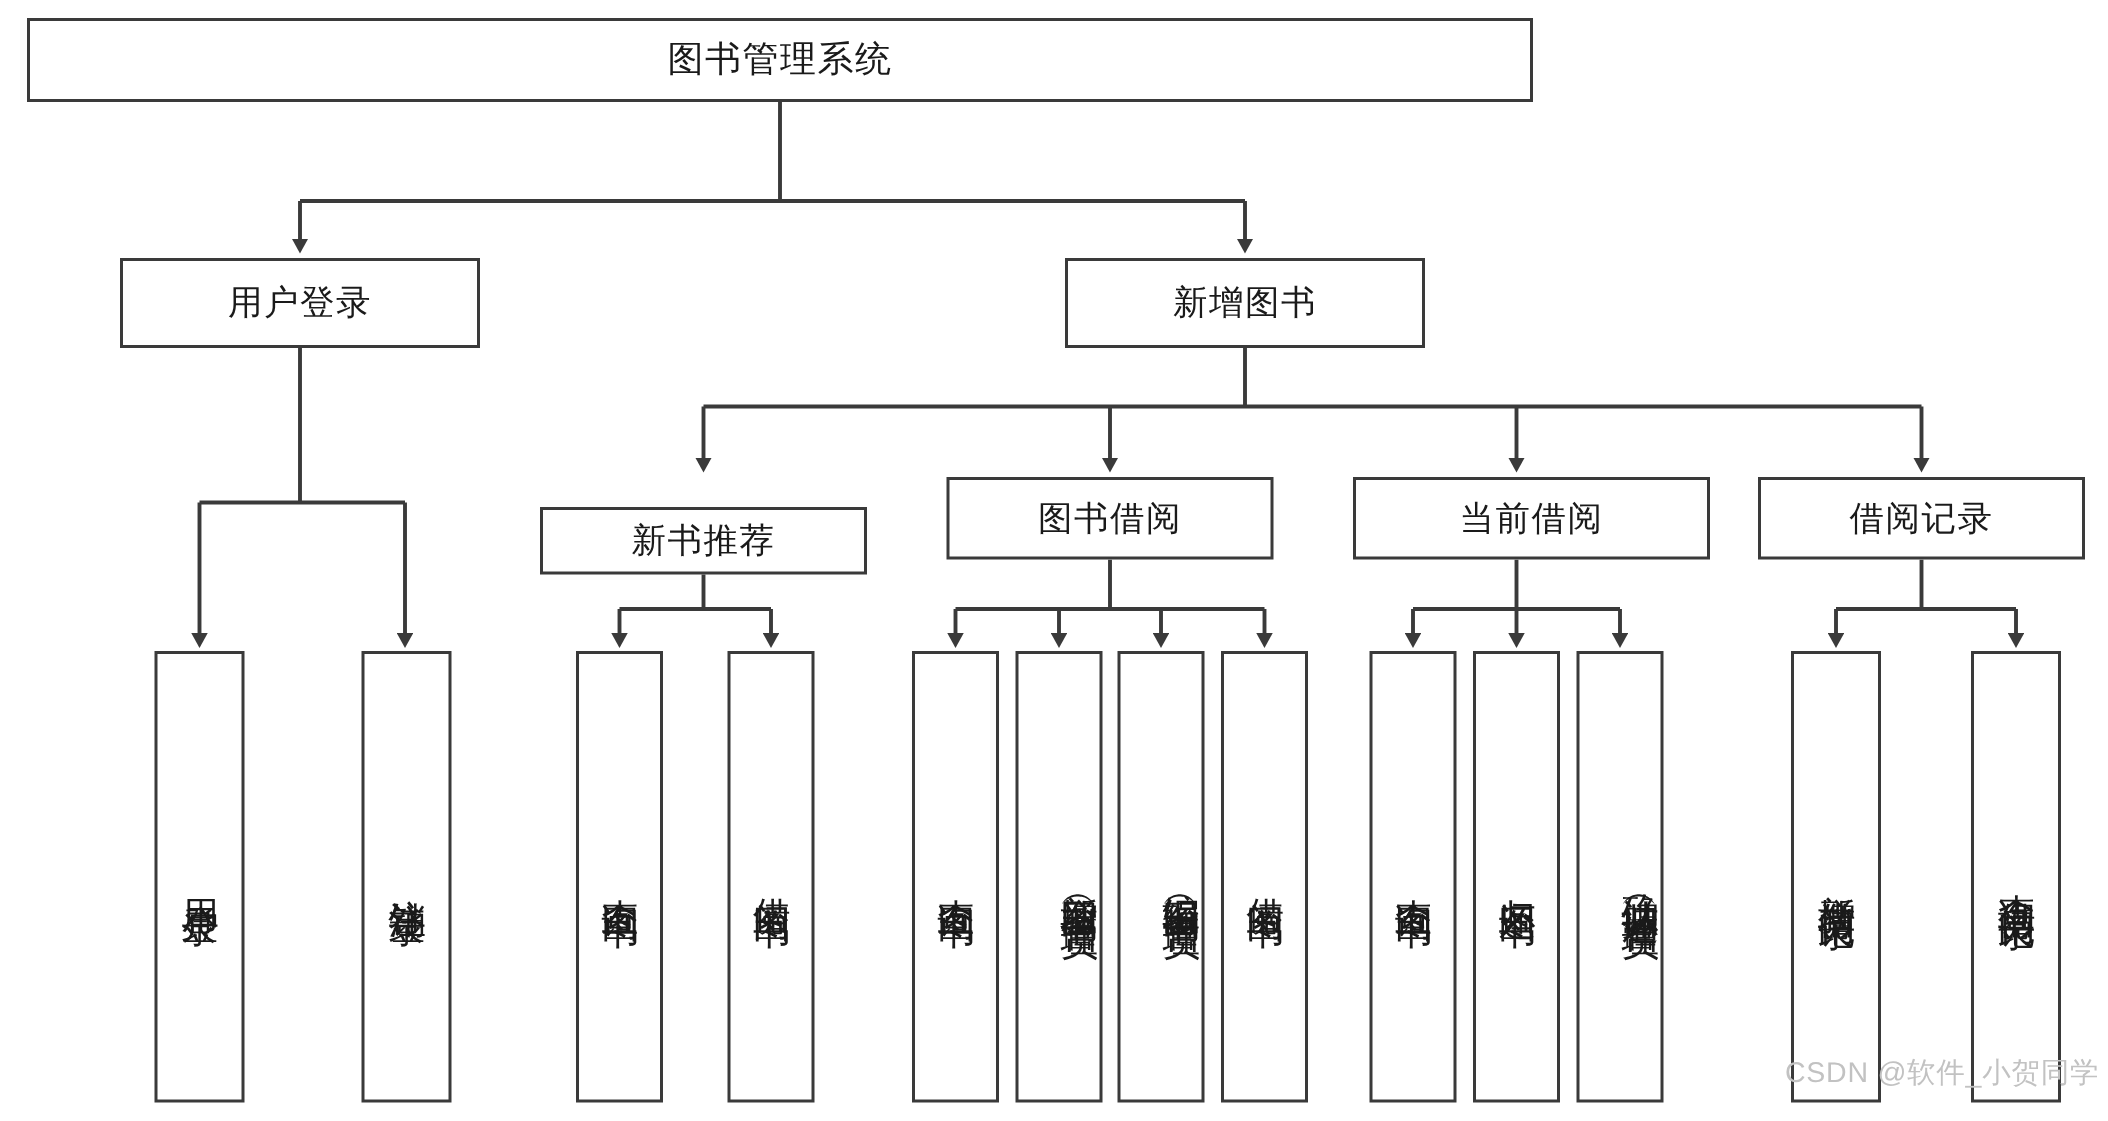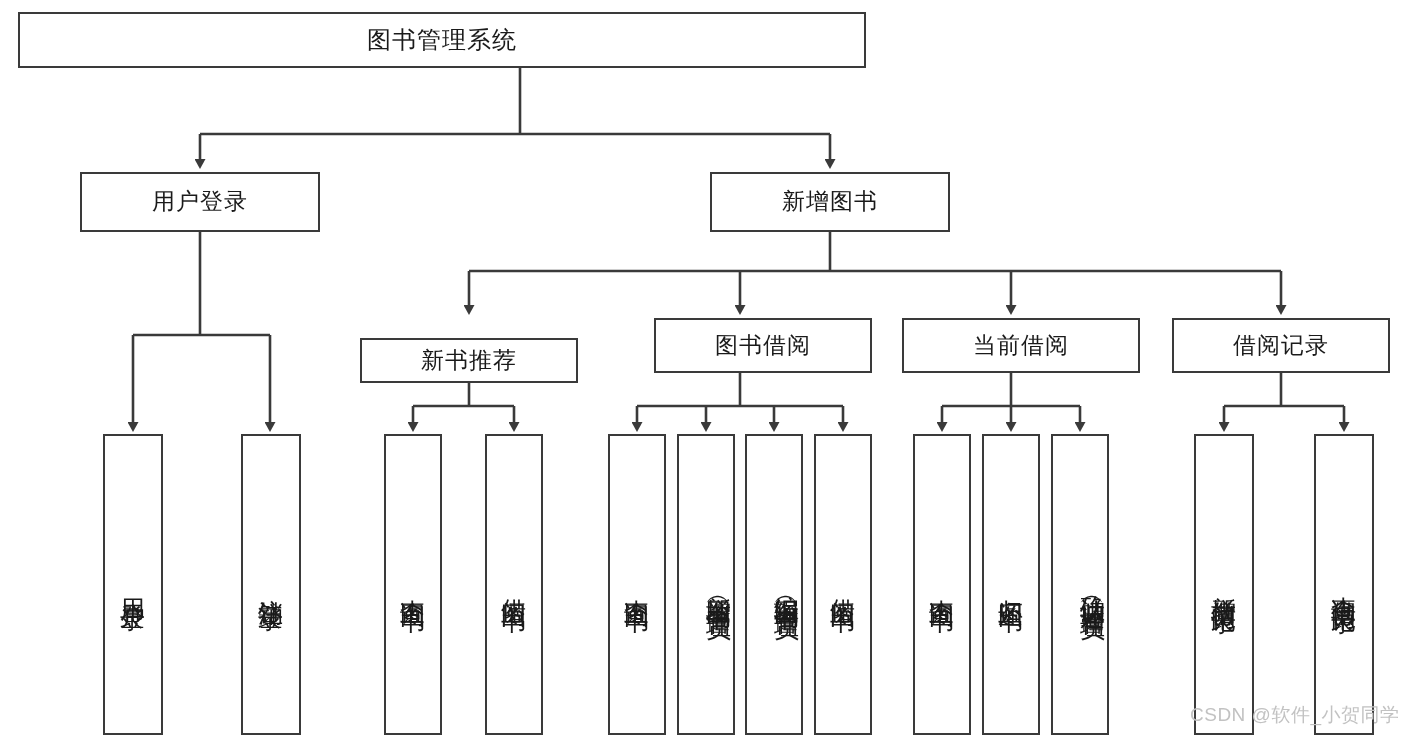--- a/index.html
+++ b/index.html
@@ -118,35 +118,35 @@
       <path d="M1011,406 L1011,423" marker-end="url(#arrow)"></path>
       <path d="M1080,406 L1080,423" marker-end="url(#arrow)"></path>
 
       <path d="M1281,373 L1281,406"></path>
       <path d="M1224,406 L1344,406"></path>
       <path d="M1224,406 L1224,423" marker-end="url(#arrow)"></path>
       <path d="M1344,406 L1344,423" marker-end="url(#arrow)"></path>
     </g>
   </svg>
 
-  <div class="node horiz root" style="left:18px; top:12px; width:848px; height:56px;">
+  <div class="node horiz root" style="left:18px; top:12px; width:1004px; height:56px;">
     <span>图书管理系统</span>
   </div>
 
   <div class="node horiz" style="left:80px; top:172px; width:240px; height:60px;">
     <span>用户登录</span>
   </div>
   <div class="node horiz" style="left:710px; top:172px; width:240px; height:60px;">
     <span>新增图书</span>
   </div>
 
   <div class="node horiz" style="left:360px; top:338px; width:218px; height:45px;">
     <span>新书推荐</span>
   </div>
-  <div class="node horiz" style="left:631px; top:318px; width:218px; height:55px;margin-left:23px;">
+  <div class="node horiz" style="left:631px; top:318px; width:218px; height:55px;">
     <span>图书借阅</span>
   </div>
   <div class="node horiz" style="left:902px; top:318px; width:238px; height:55px;">
     <span>当前借阅</span>
   </div>
   <div class="node horiz" style="left:1172px; top:318px; width:218px; height:55px;">
     <span>借阅记录</span>
   </div>
 
   <div class="node vert mid" style="left:103px; top:434px; width:60px; height:301px;">

